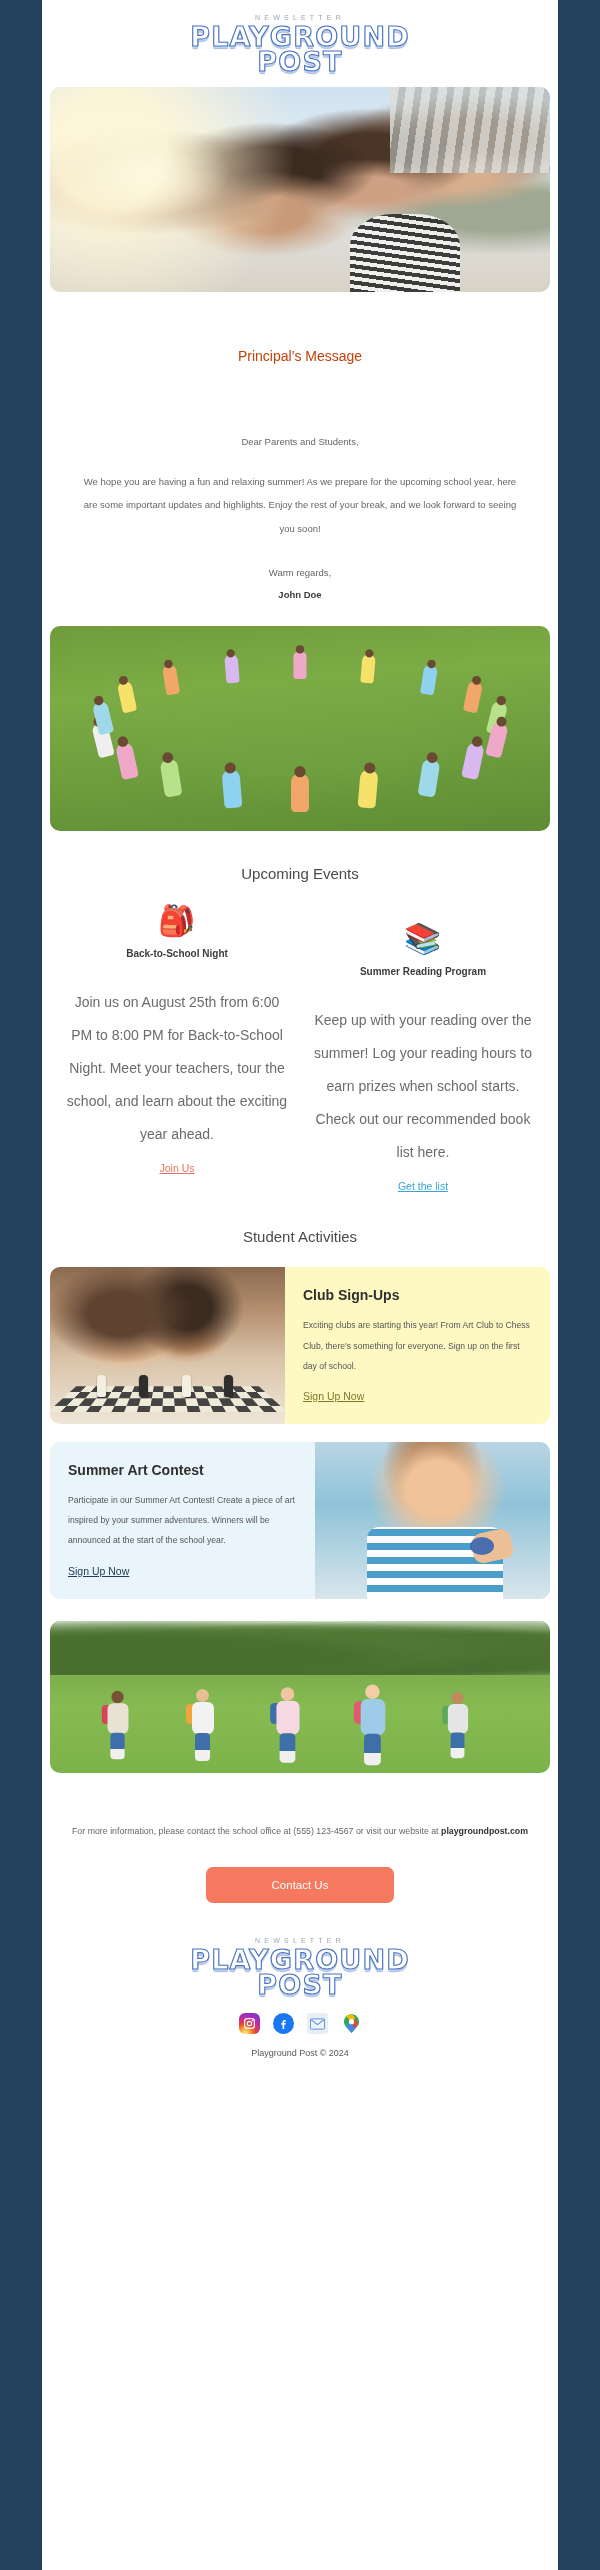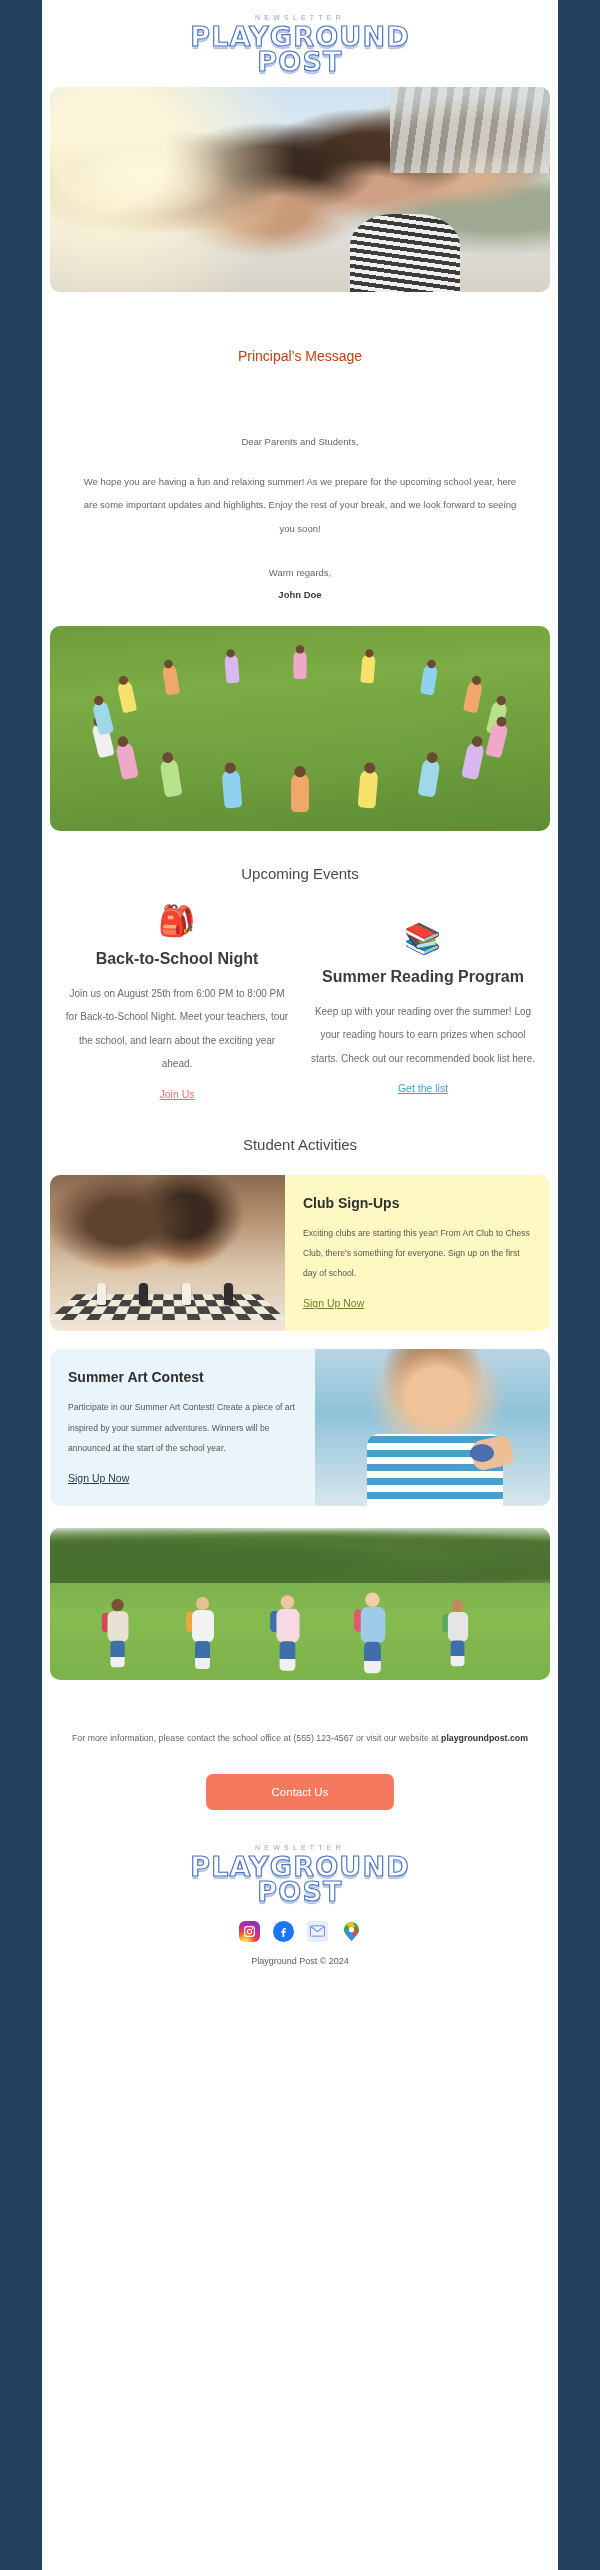--- a/index.html
+++ b/index.html
@@ -155,22 +155,22 @@
   .msg .regards { margin-top: 20px; }
   .msg .signer { font-size: 9.5px; font-weight:700; color:#3c3c3c; margin-top: 4px; }
 
   .sec-title { text-align:center; font-size:15px; color:#4a4a4a; font-weight:400; }
 
   
   .events { display:flex; padding: 24px 12px 0; }
   .event { flex:1; text-align:center; padding: 0 10px; }
   .event-icon { font-size: 30px; line-height:1; margin-bottom: 10px;
      font-family:"DejaVu Sans", sans-serif; }
-  .event h3 { font-size: 16px; color:#3c3c3c; font-weight:700; line-height:1.65; }
-  .event p { font-size: 10px; color:#6b6b6b; line-height: 2.35; margin-top: 10px; }
+  .event h3 { font-size: 10px; color:#3c3c3c; font-weight:700; line-height:1.65; }
+  .event p { font-size: 14px; color:#6b6b6b; line-height: 2.35; margin-top: 24px; }
   .event .lnk { display:inline-block; margin-top: 12px; font-size: 10.5px;
      text-decoration: underline; }
   .lnk-join { color:#e8705f; }
   .lnk-list { color:#3aa4d4; }
   .ev-b { padding-top: 18px; }
 
   
   .activity { display:flex; margin: 0 8px; border-radius: 10px; overflow:hidden; }
   .act-yellow { background:#fef9c3; }
   .act-blue { background:#eaf4fb; }

